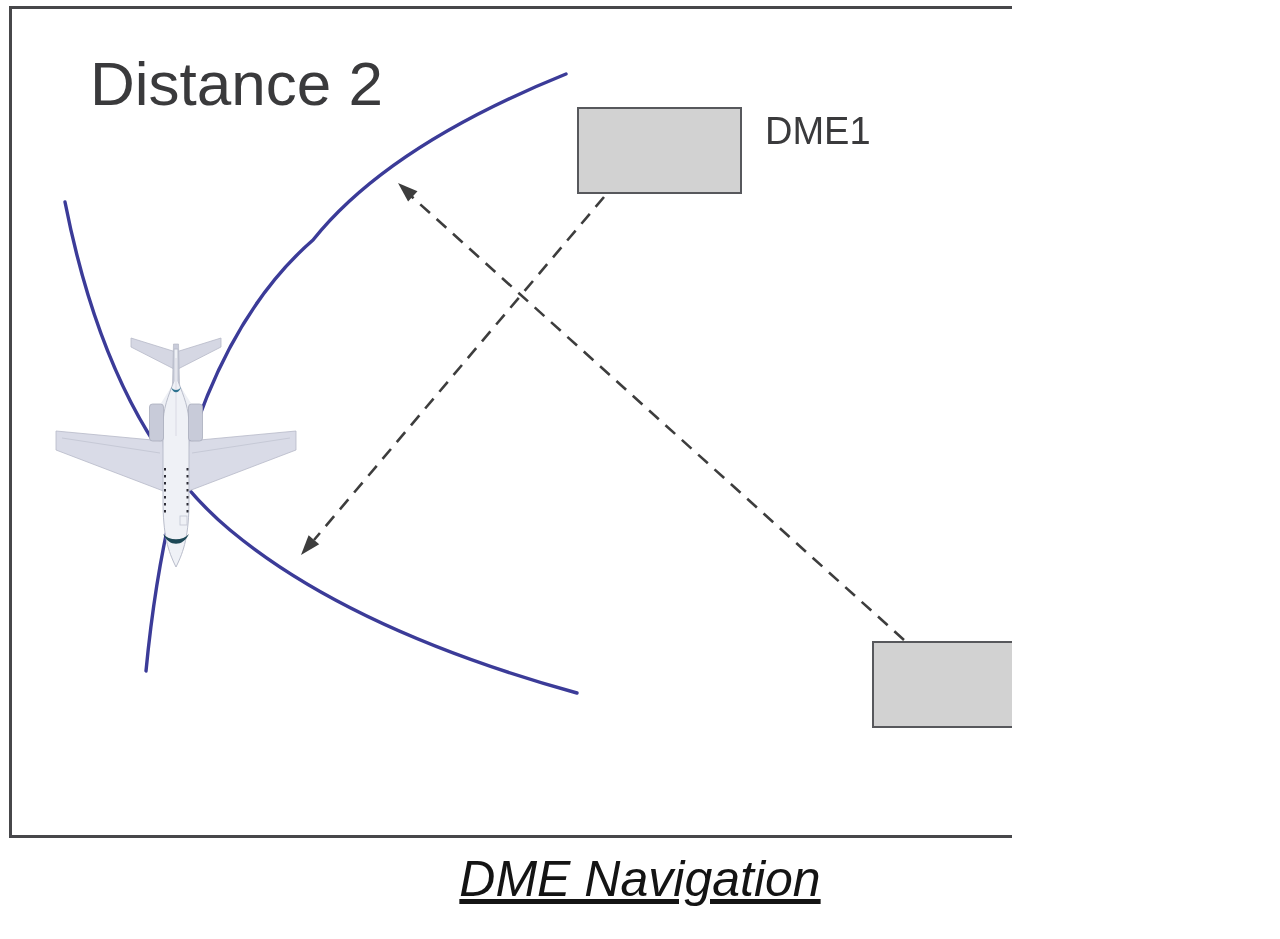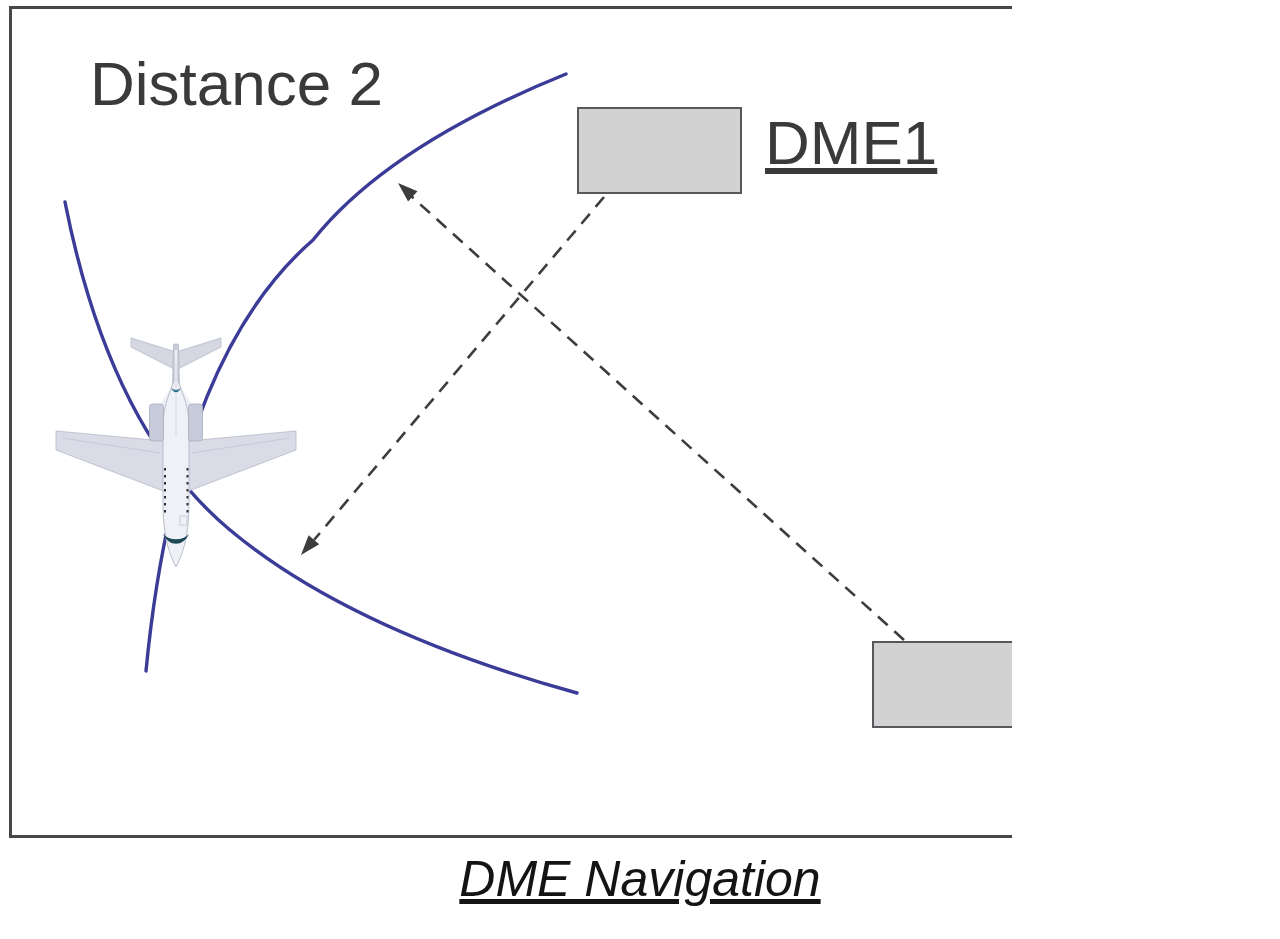--- a/index.html
+++ b/index.html
@@ -12,21 +12,21 @@
   }
   .stage svg{position:absolute;left:0;top:0;}
   .txt{
     position:absolute;
     line-height:1;
     color:#3a3a3c;
     white-space:nowrap;
     user-select:none;
   }
   .dist-label{font-size:62px;}
-  .dme-label{font-size:62px;text-decoration:underline;}
+  .dme-label{font-size:38px;}
   .caption{
     left:0;top:854px;width:1280px;
     text-align:center;
     font-size:50px;
     font-style:italic;
     color:#141414;
     text-decoration:underline;
   }
   #distance2-label{left:90px;top:53px;}
   #distance1-label{left:243px;top:710px;}

